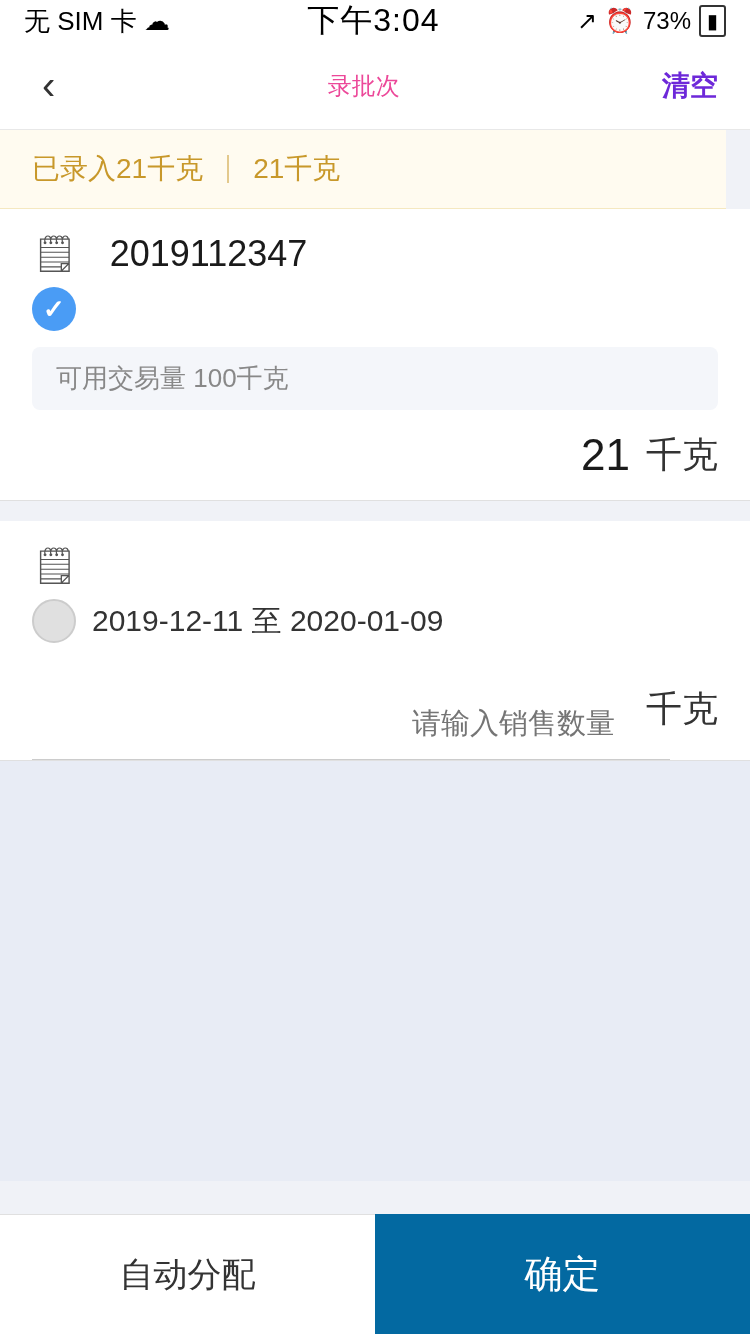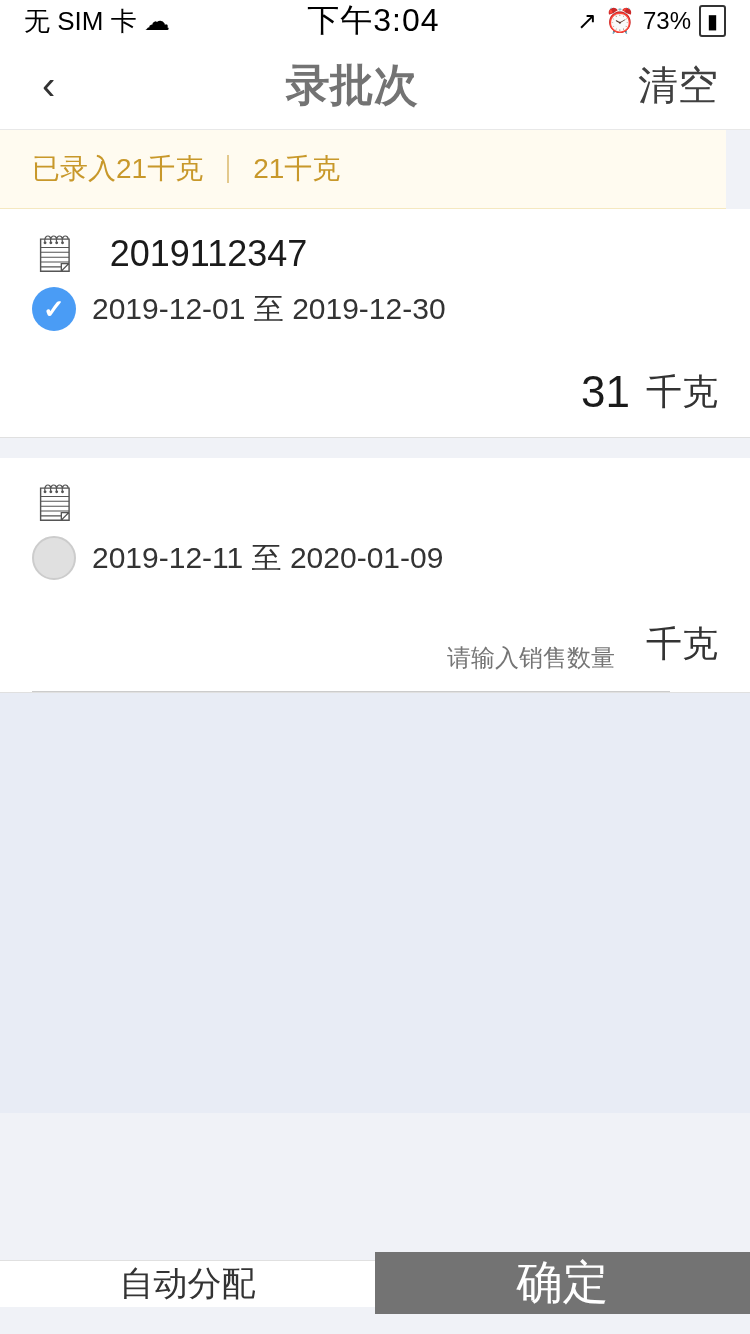--- a/index.html
+++ b/index.html
@@ -52,28 +52,29 @@
       padding: 0 32px;
       border-bottom: 1px solid #e8e8e8;
     }
     .nav-back {
       font-size: 40px;
       color: #333;
       cursor: pointer;
       padding: 10px;
     }
     .nav-title {
-      font-size: 44px;
-      font-weight: 700;
-      color: #737373;
+      font-size: 24px;
+      font-weight: 400;
+      color: #ec4899;
     }
     .nav-clear {
-      font-size: 40px;
-      color: #404040;
+      font-size: 28px;
+      color: #6d28d9;
       cursor: pointer;
+      font-weight: bold;
     }
 
     
     .summary-bar {
       width: 726px;
       background: #fffbf0;
       padding: 20px 32px;
       display: flex;
       align-items: center;
       gap: 24px;
@@ -211,42 +212,41 @@
       flex: 1;
       background: #e8ecf5;
       min-height: 400px;
     }
 
     
     .footer {
       position: fixed;
       bottom: 0;
       width: 750px;
-      height: 102px;
-      display: flex;
-      align-items: center;
+      height: 120px;
+      display: flex;
     }
     .footer-auto {
       flex: 1;
       background: #fff;
       display: flex;
       align-items: center;
       justify-content: center;
       font-size: 34px;
       color: #333;
       border-top: 1px solid #e0e0e0;
       cursor: pointer;
     }
     .footer-confirm {
       flex: 1;
-      background: #737373;
+      background: #0369a1;
       display: flex;
       align-items: center;
       justify-content: center;
-      font-size: 46px;
+      font-size: 38px;
       color: #fff;
       cursor: pointer;
     }
 
     .content-wrapper {
       padding-bottom: 100px;
     }
   </style>
 </head>
 <body>
@@ -282,47 +282,47 @@
 
     <div class="batch-item">
       <div class="batch-item-header">
         <span class="batch-icon">🗒</span>
         <span class="batch-id">2019112347</span>
       </div>
       <div class="batch-row">
         <div class="radio-circle selected">
           <span class="radio-check">✓</span>
         </div>
-        <span class="batch-date">2019-12-01 至 2019-12-30</span>
       </div>
+      <div class="batch-available">可用交易量 100千克</div>
     </div>
 
     <div class="quantity-row">
-      <span class="quantity-value">31</span>
+      <span class="quantity-value">21</span>
       <span class="quantity-unit">千克</span>
     </div>
 
   </div>
 
   <div class="batch-separator"></div>
 
   <div class="batch-list">
     <div class="batch-item">
       <div class="batch-item-header">
         <span class="batch-icon">🗒</span>
       </div>
       <div class="batch-row">
         <div class="radio-circle unselected">
         </div>
         <span class="batch-date">2019-12-11 至 2020-01-09</span>
       </div>
     </div>
 
     <div class="input-row" style="position:relative;">
-      <input class="quantity-input" type="number" style="font-size: 24px; color: #0c4a6e; border: none; outline: none; text-align: right; background: transparent; flex: 1 1 0%; min-width: 0px; margin-top: 28px;" placeholder="请输入销售数量">
+      <input class="quantity-input" type="number" style="font-size: 29px; color: #0c4a6e; border: none; outline: none; text-align: right; background: transparent; flex: 1 1 0%; min-width: 0px; margin-top: 28px;" placeholder="请输入销售数量">
       <span class="input-unit">千克</span>
       <div style="position:absolute;bottom:0;left:32px;right:80px;height:1px;background:#ccc;"></div>
     </div>
   </div>
 
   <div class="bottom-area" style="min-height:420px;"></div>
 
 </div>
 
 <div class="footer">

